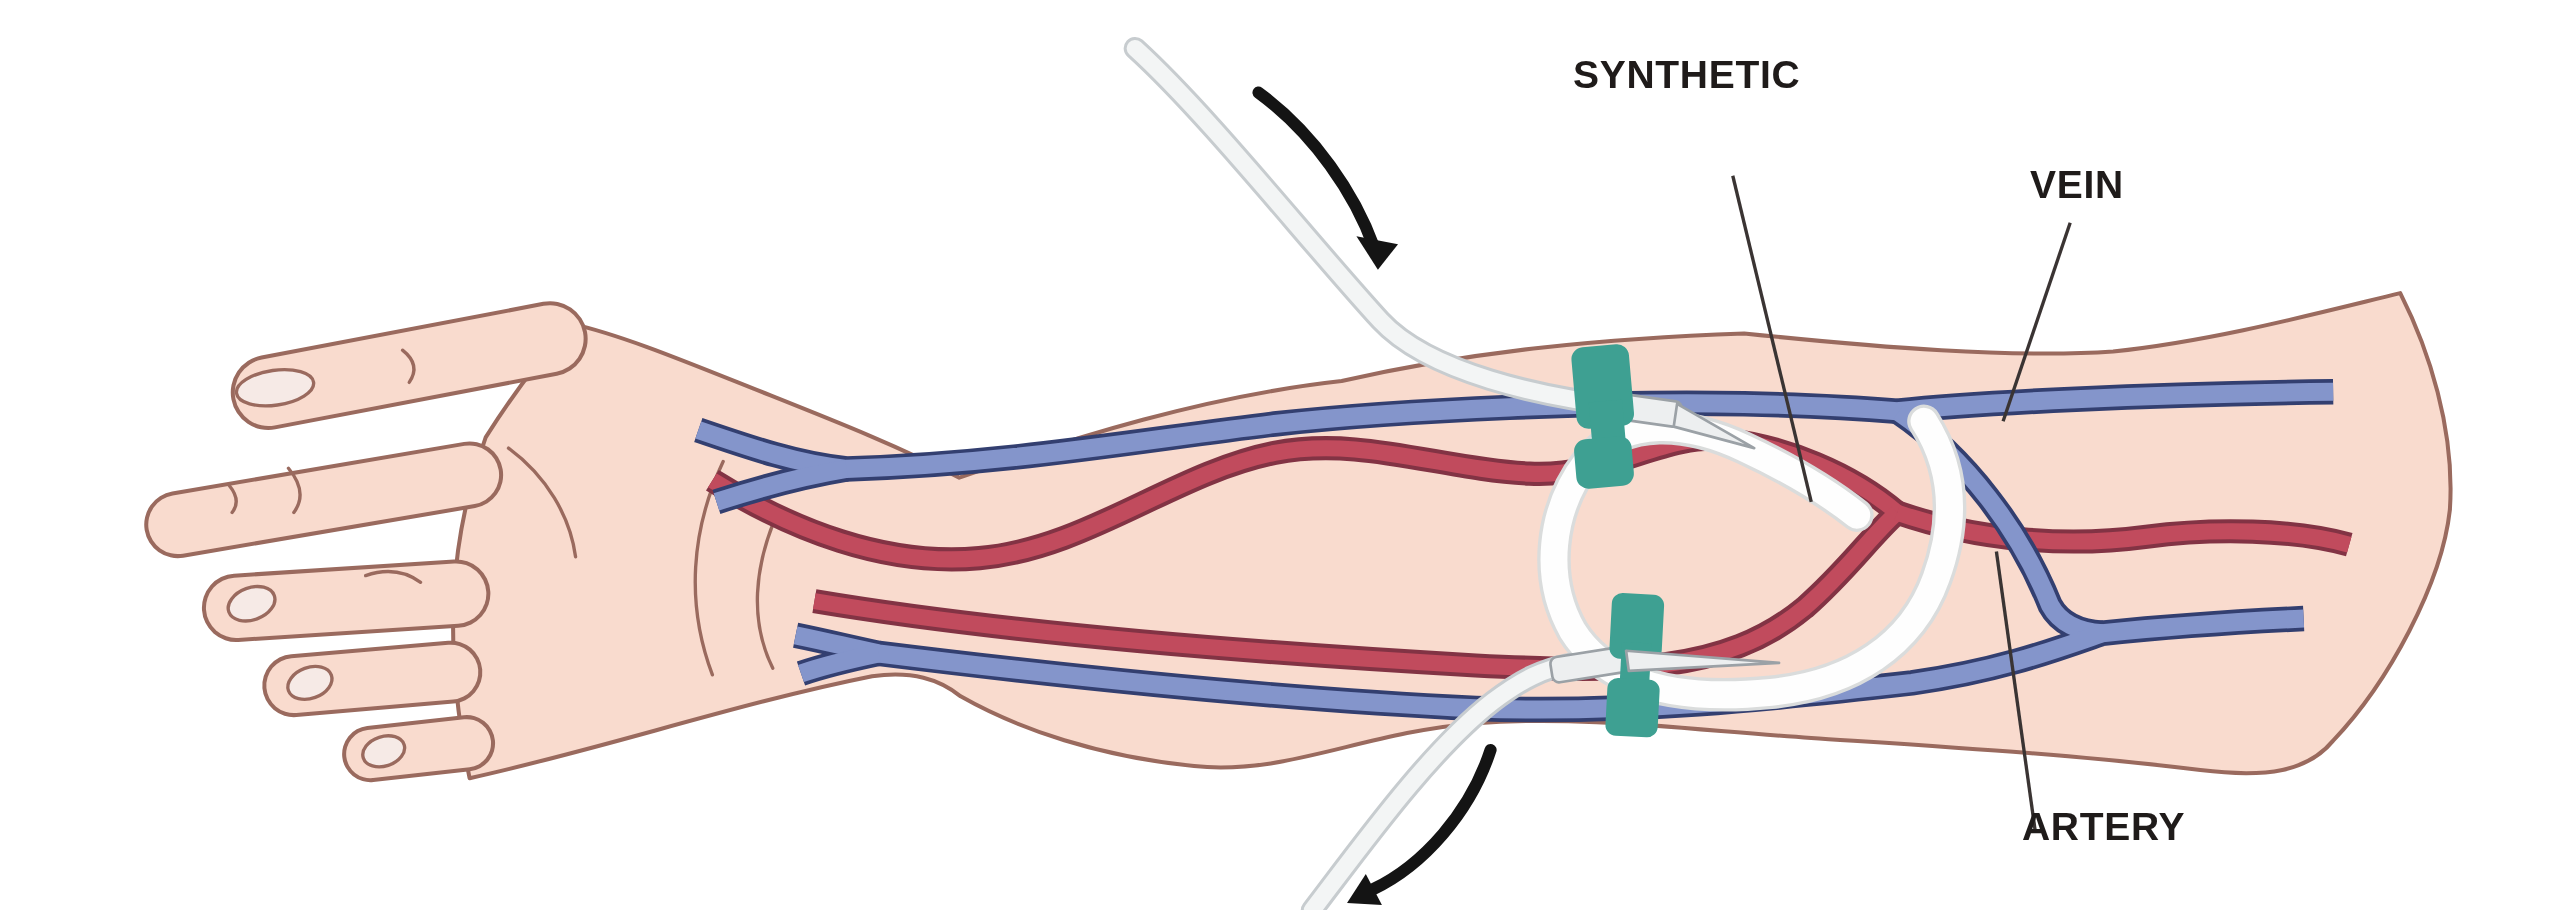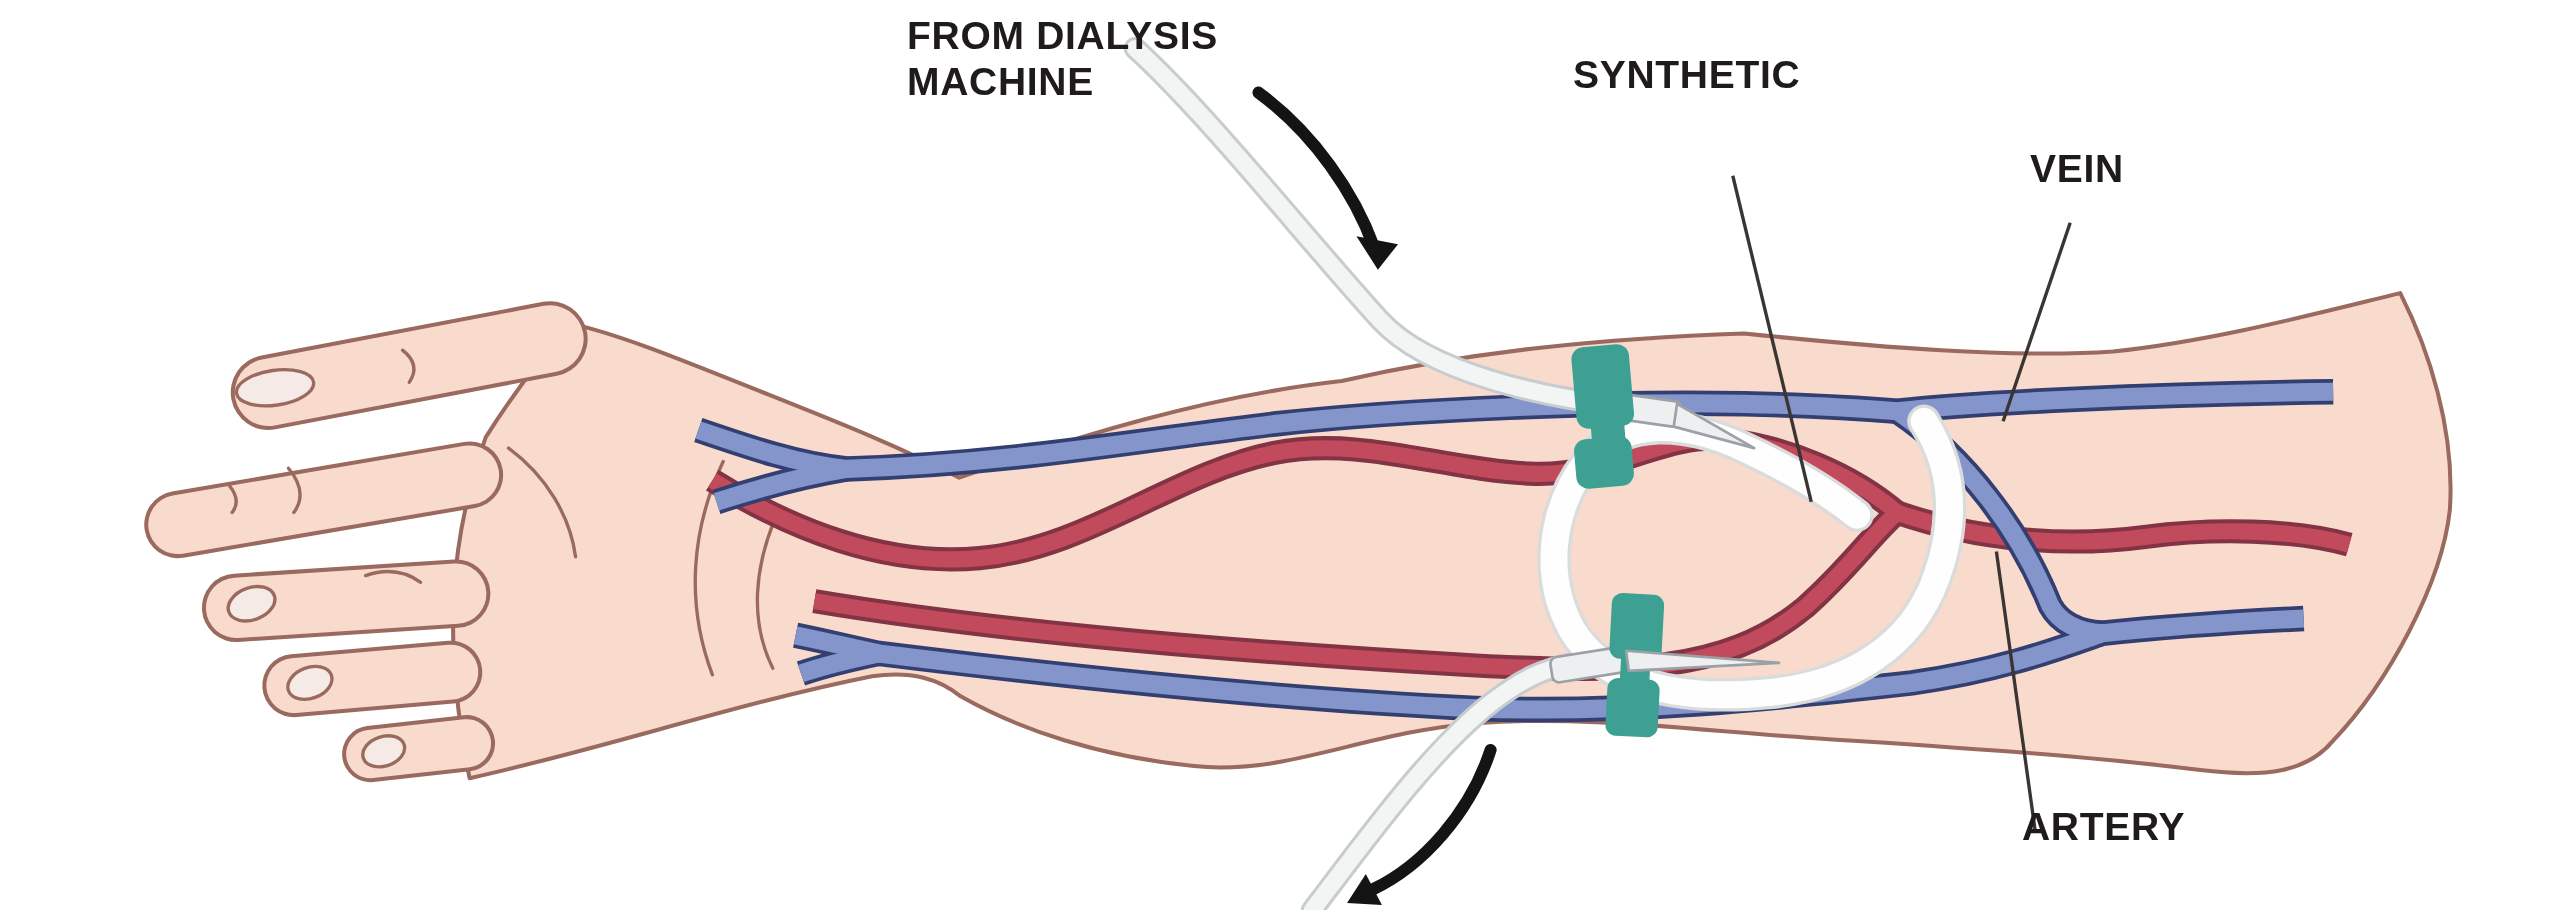--- a/index.html
+++ b/index.html
@@ -4,21 +4,21 @@
 <style>
   html,body{margin:0;padding:0;background:#ffffff;}
   .stage{position:relative;width:2576px;height:911px;background:#ffffff;overflow:hidden;
          font-family:"Liberation Sans", sans-serif;}
   .stage svg{position:absolute;left:0;top:0;width:100%;height:100%;}
   .lbl{position:absolute;font-weight:bold;font-size:39px;line-height:46px;
        letter-spacing:0.7px;color:#1f1b1a;white-space:nowrap;}
   .lbl div{display:block;}
   #lbl-from{left:907px;top:13.4px;}
   #lbl-graft{left:1573px;top:52px;}
-  #lbl-vein{left:2030px;top:146px;}
+  #lbl-vein{left:2030px;top:162px;}
   #lbl-artery{left:2022px;top:804px;}
 </style>
 </head>
 <body>
 
 <div class="stage">
 
   <svg viewBox="0 0 3840 1358">
 
     <g>
@@ -166,24 +166,20 @@
       <polygon points="2008,1346 2060,1349 2036,1303"></polygon>
     </g>
 
     <g stroke-width="5" stroke="#3A3433">
       <line x1="2583" y1="262" x2="2700" y2="748"></line>
       <line x1="3086" y1="332" x2="2986" y2="628"></line>
       <line x1="2976" y1="822" x2="3034" y2="1240"></line>
     </g>
   </svg>
 
-  <div class="lbl" id="lbl-from">
-    <div>FROM DIALYSIS</div>
-    <div>MACHINE</div>
-  </div>
 
   <div class="lbl" id="lbl-graft">
     <div>SYNTHETIC</div>
   </div>
 
   <div class="lbl" id="lbl-vein">VEIN</div>
 
   <div class="lbl" id="lbl-artery">ARTERY</div>
 </div>
 

